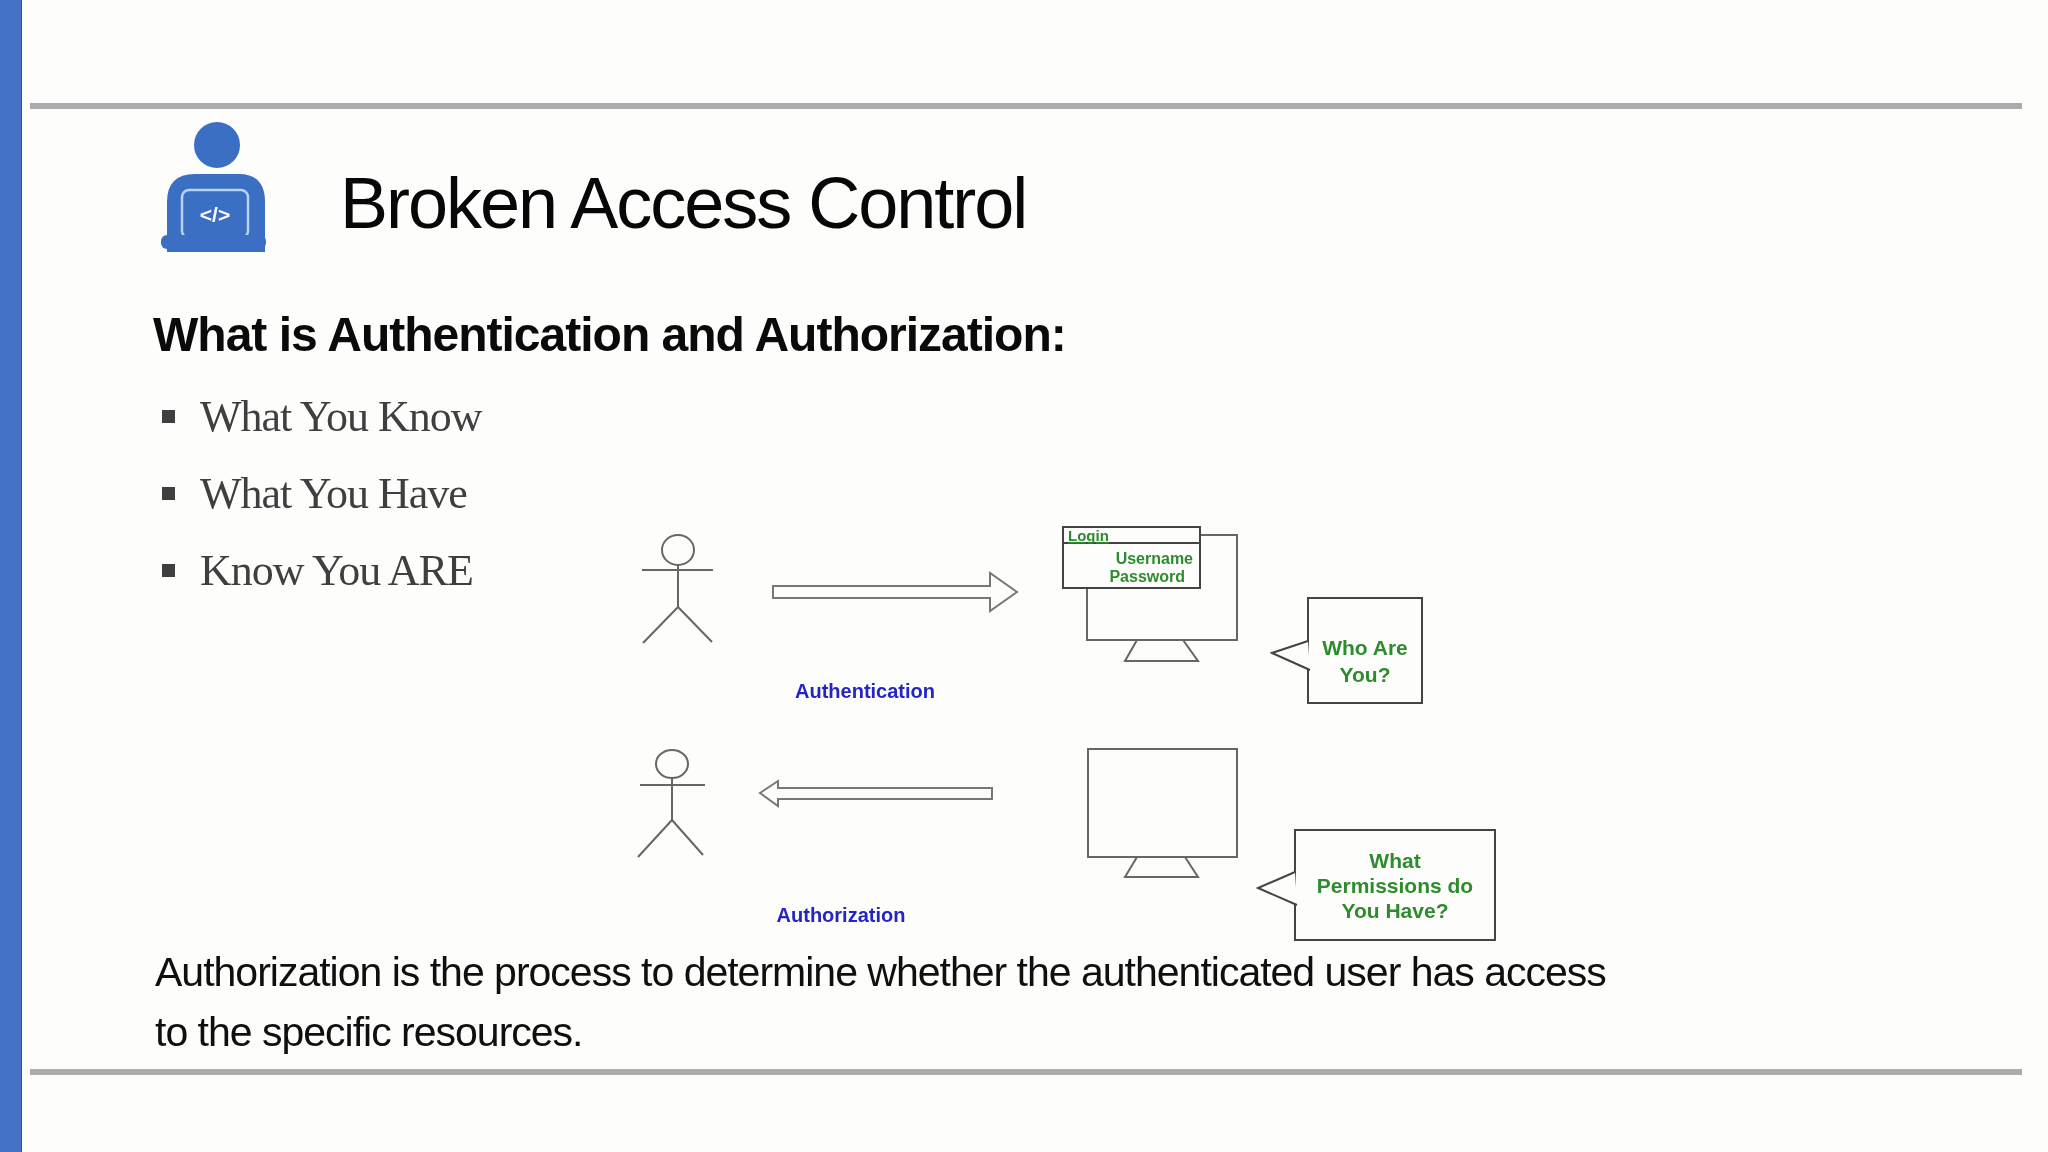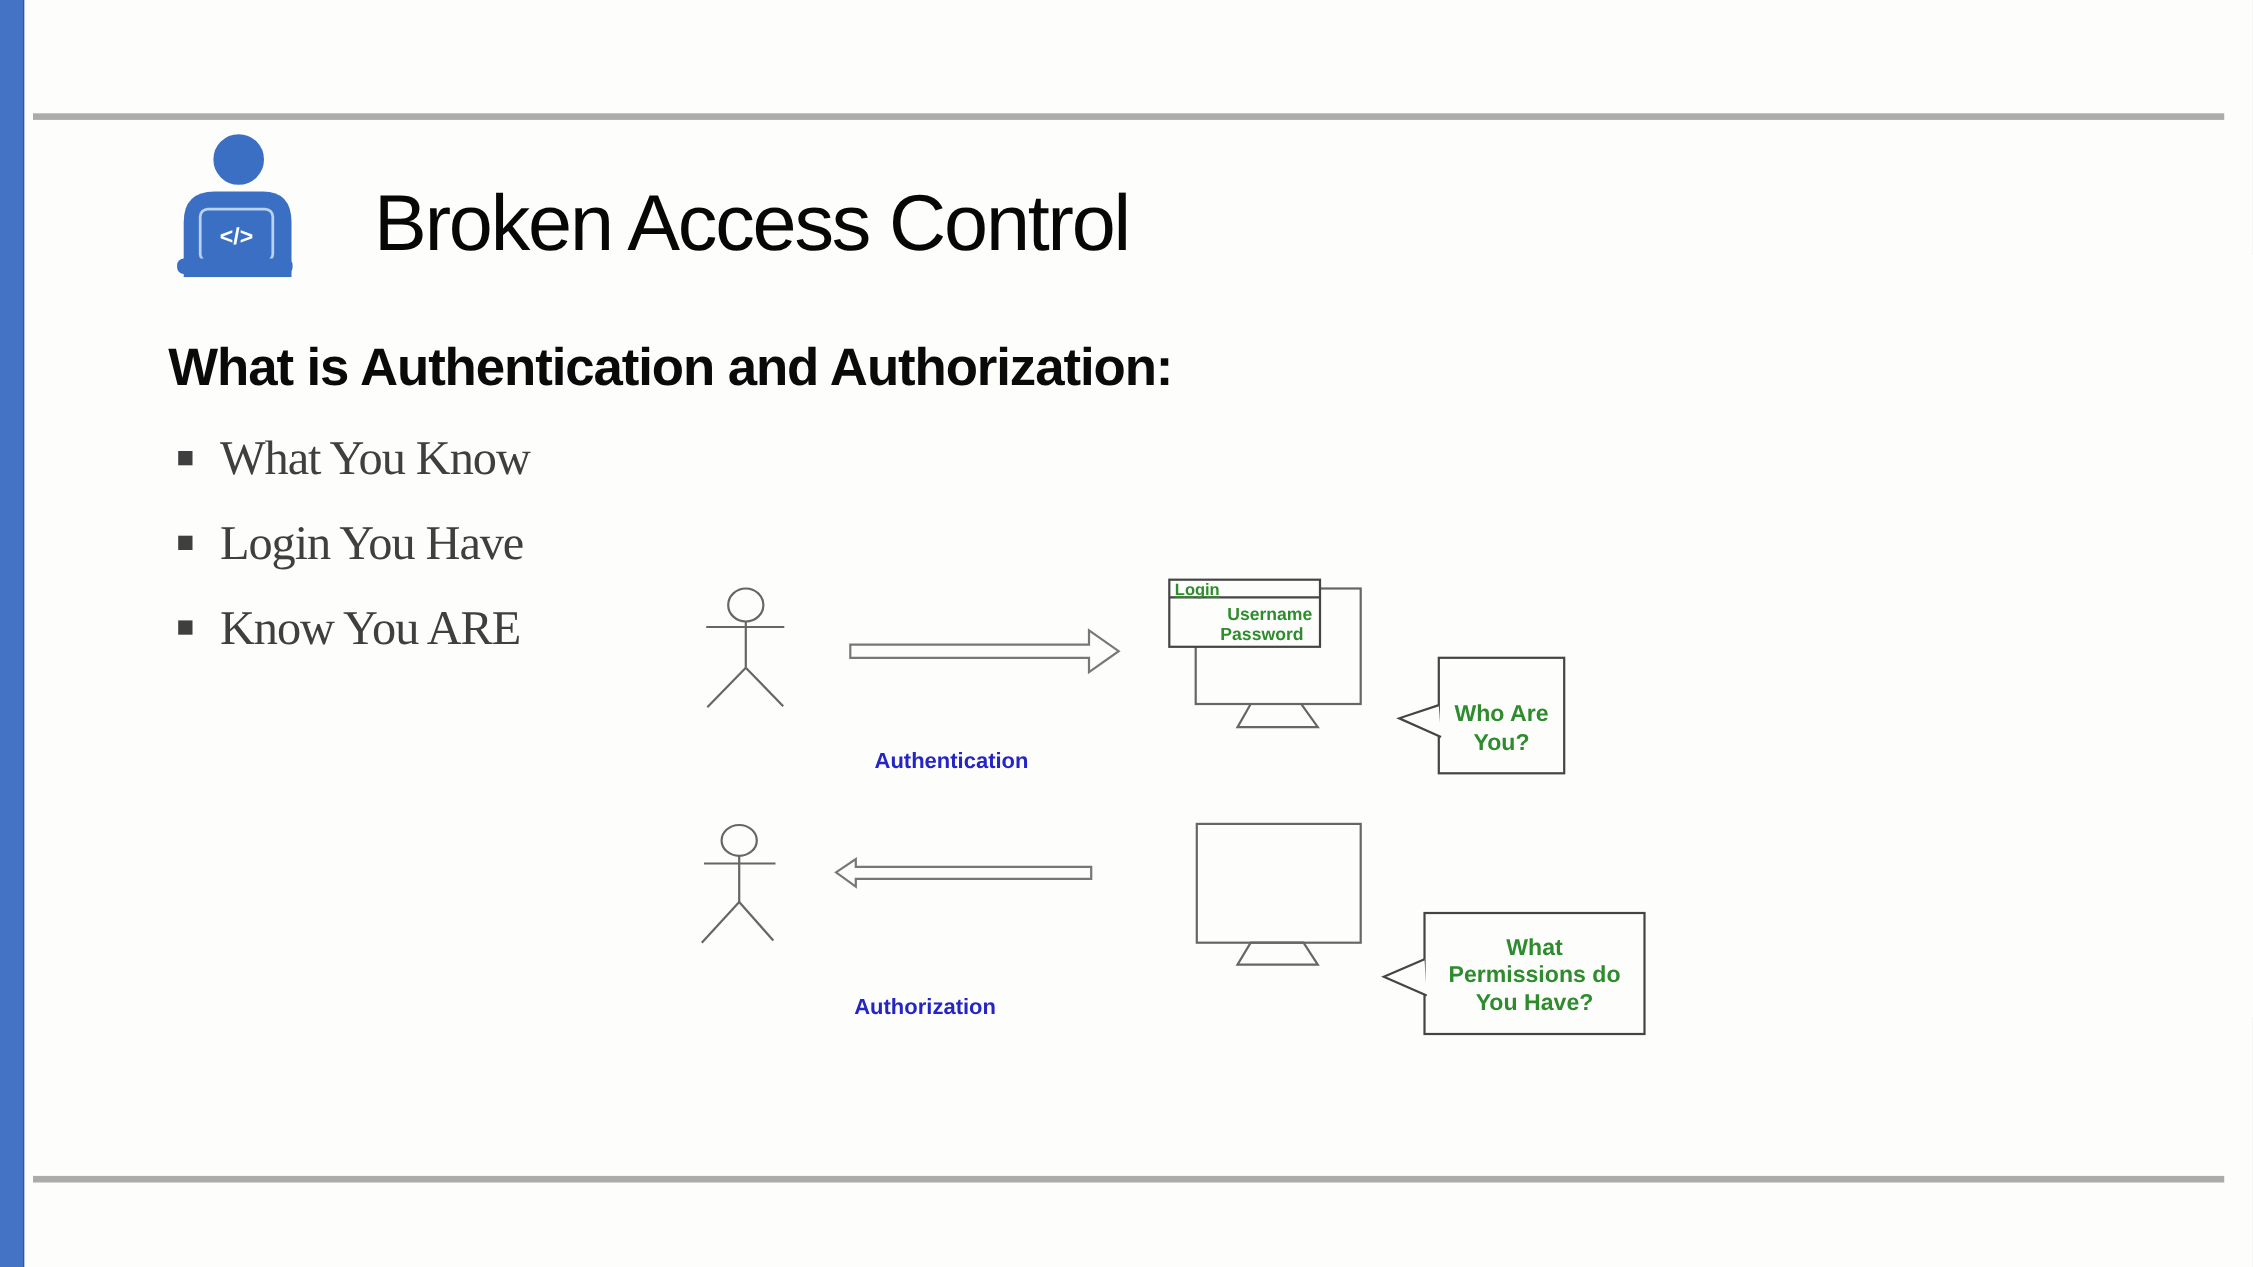--- a/index.html
+++ b/index.html
@@ -70,21 +70,21 @@
 
   <div class="section-heading">What is Authentication and Authorization:</div>
 
   <div class="bullet-list">
     <div class="bullet-item">
       <span class="bullet-marker"></span>
       <span>What You Know</span>
     </div>
     <div class="bullet-item">
       <span class="bullet-marker"></span>
-      <span>Login You Have</span>
+      <span>What You Have</span>
     </div>
     <div class="bullet-item">
       <span class="bullet-marker"></span>
       <span>Know You ARE</span>
     </div>
   </div>
 
   <svg class="diagram" width="910" height="450" viewBox="0 0 910 450">
 
     <g>
@@ -140,14 +140,18 @@
       <polygon points="685,367 648,383 687,400" fill="#fdfefb"></polygon>
       <path d="M 685 367 L 648 383 L 687 400" fill="none" stroke="#444" stroke-width="2"></path>
       <text class="green-text" x="785" y="363" font-size="21" text-anchor="middle">What</text>
       <text class="green-text" x="785" y="388" font-size="21" text-anchor="middle">Permissions do</text>
       <text class="green-text" x="785" y="413" font-size="21" text-anchor="middle">You Have?</text>
     </g>
 
     <text class="flow-label" x="231" y="417" text-anchor="middle">Authorization</text>
   </svg>
 
+  <div class="bottom-paragraph">
+    <div>Authorization is the process to determine whether the authenticated user has access</div>
+    <div>to the specific resources.</div>
+  </div>
 
 </div>
 
 </body></html>

